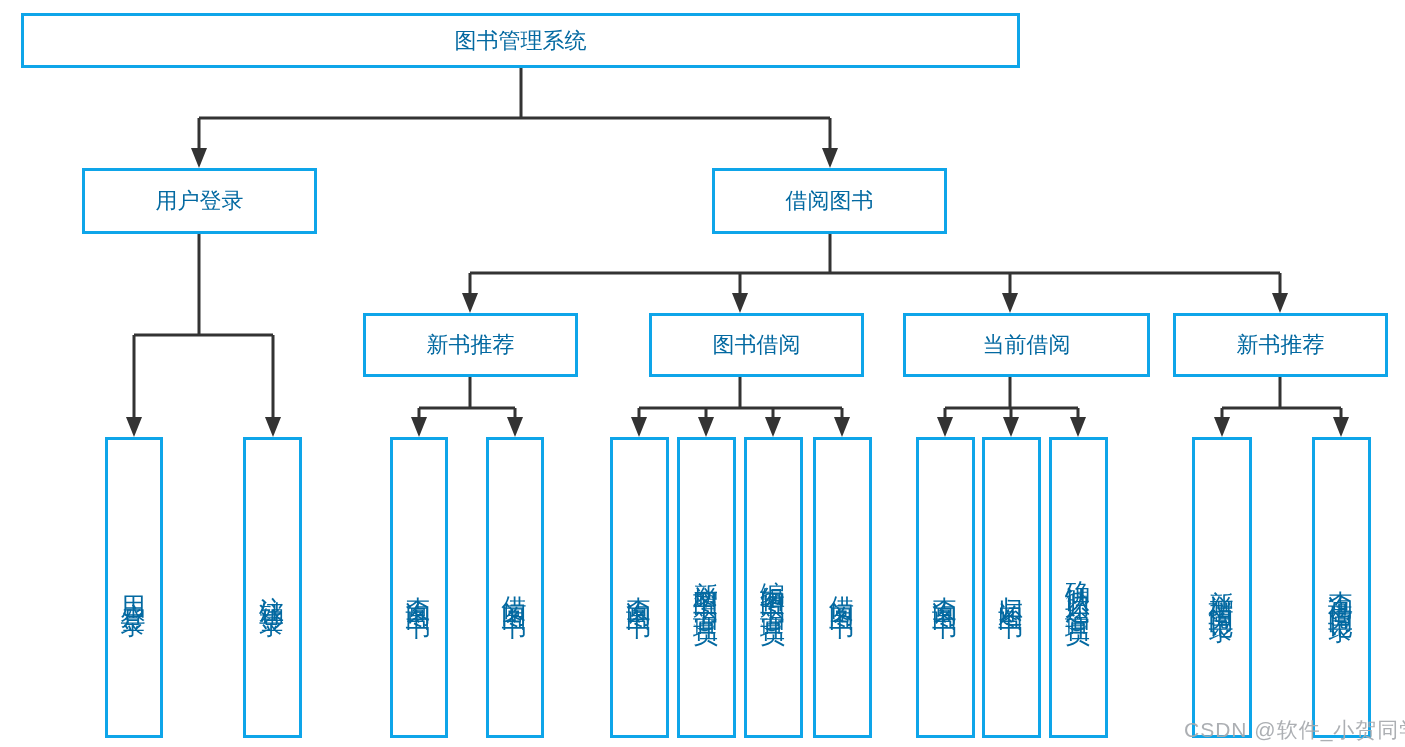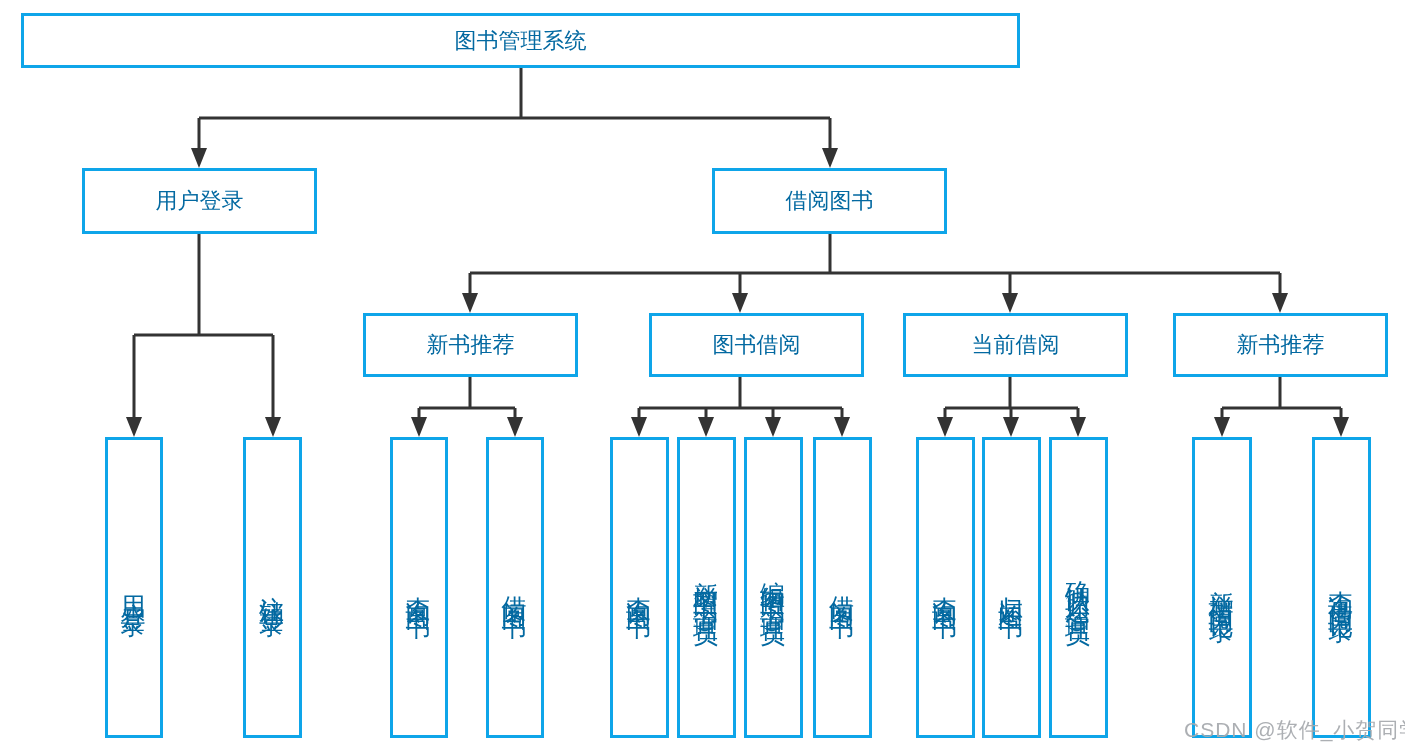--- a/index.html
+++ b/index.html
@@ -96,21 +96,21 @@
     </g>
   </svg>
 
   <div class="node" style="left:21px; top:13px; width:999px; height:55px;">图书管理系统</div>
 
   <div class="node" style="left:82px; top:168px; width:235px; height:66px;">用户登录</div>
   <div class="node" style="left:712px; top:168px; width:235px; height:66px;">借阅图书</div>
 
   <div class="node" style="left:363px; top:313px; width:215px; height:64px;">新书推荐</div>
   <div class="node" style="left:633px; top:313px; width:215px; height:64px;margin-left:16px;">图书借阅</div>
-  <div class="node" style="left:903px; top:313px; width:225px; height:64px;">当前借阅</div>
+  <div class="node" style="left:903px; top:313px; width:247px; height:64px;">当前借阅</div>
   <div class="node" style="left:1173px; top:313px; width:215px; height:64px;">新书推荐</div>
 
   <div class="node leaf" style="left:105px; top:437px; width:58px; height:301px;">用户登录</div>
   <div class="node leaf" style="left:243px; top:437px; width:59px; height:301px;">注销登录</div>
 
   <div class="node leaf" style="left:390px; top:437px; width:58px; height:301px;">查询图书</div>
   <div class="node leaf" style="left:486px; top:437px; width:58px; height:301px;">借阅图书</div>
 
   <div class="node leaf" style="left:610px; top:437px; width:59px; height:301px;">查询图书</div>
   <div class="node leaf" style="left:677px; top:437px; width:59px; height:301px;">新增图书（管理员）</div>

